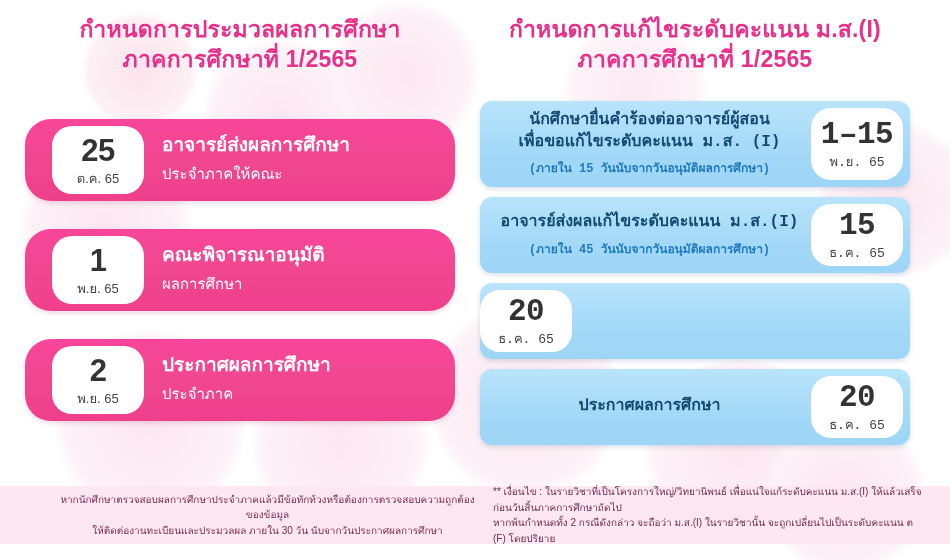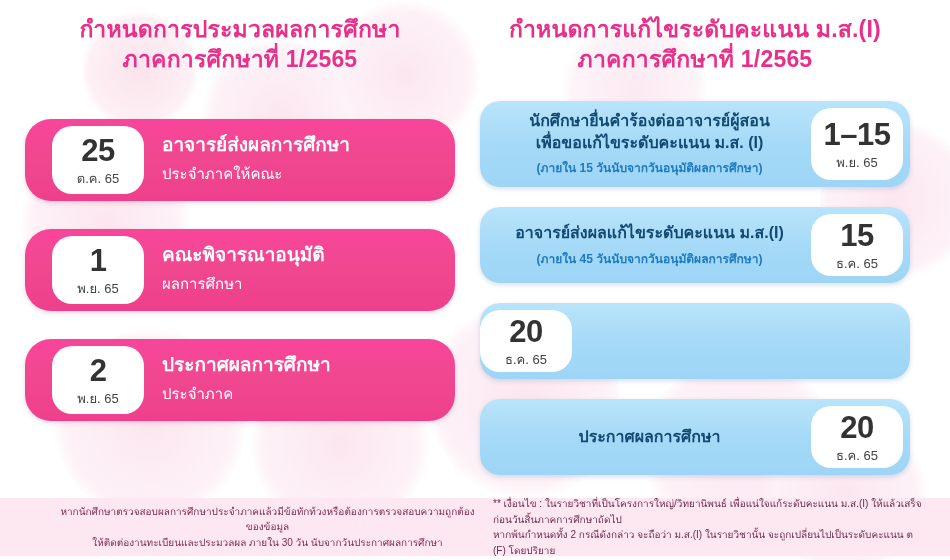--- a/index.html
+++ b/index.html
@@ -90,26 +90,27 @@
     justify-content: center;
     padding-left: 18px;
     color: #ffffff;
   }
   .card-text .t1 { font-size: 19px; font-weight: bold; line-height: 1.25; }
   .card-text .t2 { font-size: 15px; font-weight: normal; margin-top: 5px; }
 
   
   .card-blue {
     background: linear-gradient(180deg,#b9e4fb 0%, #a4d9f7 55%, #9ed5f6 100%);
-    border-radius: 20px;
-    margin-bottom: 20px;
+    border-radius: 12px;
+    margin-bottom: 10px;
     display: flex;
     align-items: stretch;
     overflow: hidden;
     box-shadow: 0 2px 5px rgba(40,90,140,.18);
+    font-family: Liberation Mono, monospace;
   }
   .blue-text {
     flex: 1 1 auto;
     display: flex;
     flex-direction: column;
     justify-content: center;
     align-items: center;
     padding: 10px 6px 10px 14px;
     text-align: center;
     color: #0c3f66;
@@ -133,21 +134,21 @@
 
   
   .bh1 { height: 86px; }
   .bh2 { height: 76px; }
   .bh3 { height: 76px; }
   .bh4 { height: 76px; }
 
   
   .footer {
     position: absolute;
-    left: 0; bottom: 4px;
+    left: 0; bottom: 16px;
     width: 950px;
     height: 58px;
     background: #fde7f0;
     display: flex;
   }
   .foot-left, .foot-right {
     flex: 1 1 50%;
     display: flex;
     flex-direction: column;
     justify-content: center;

